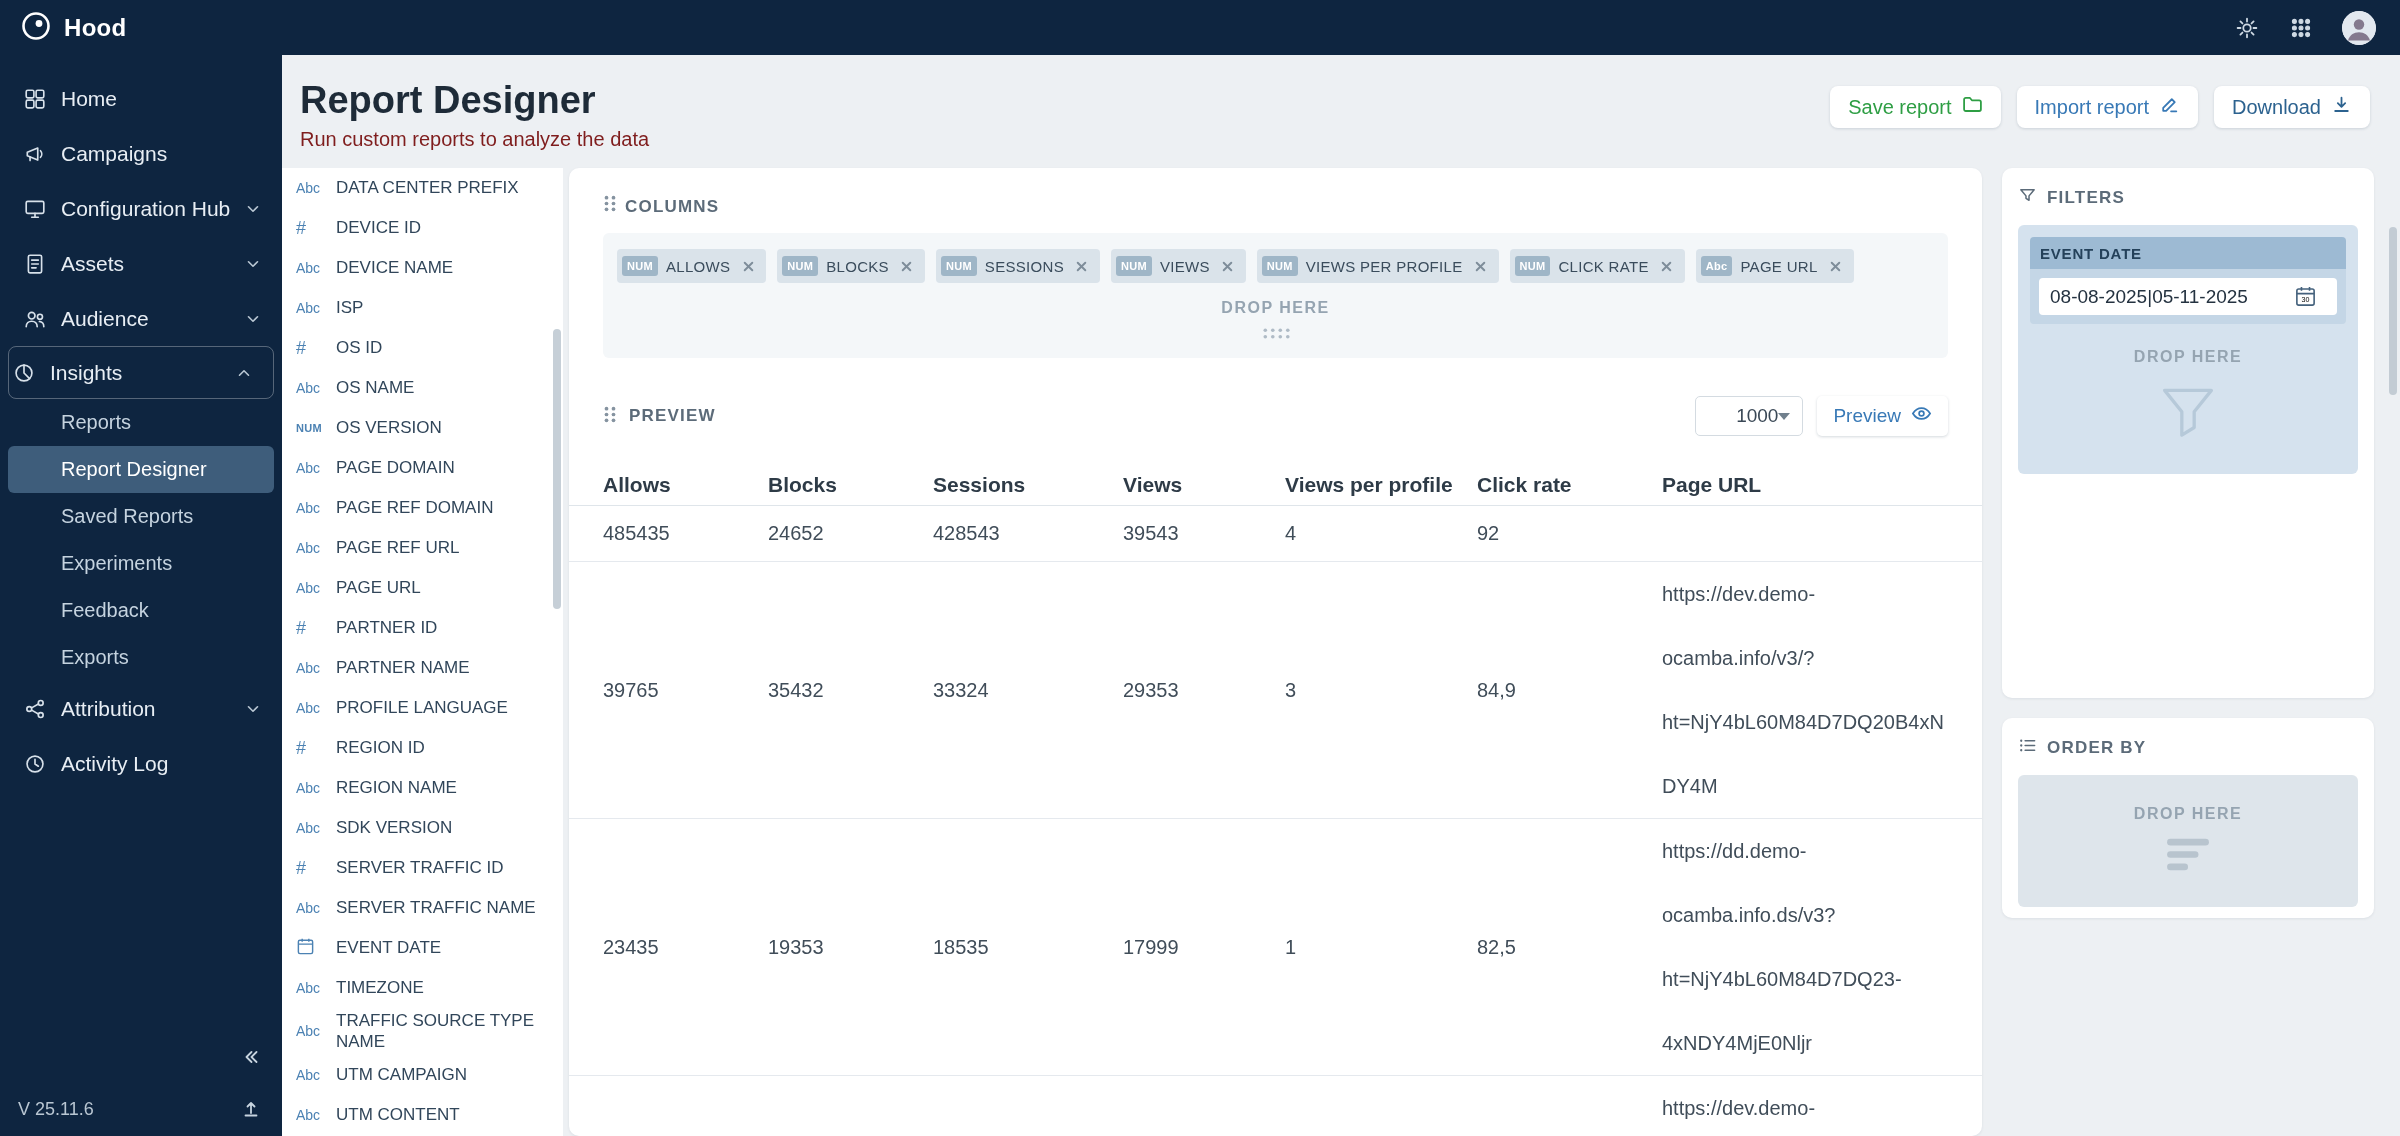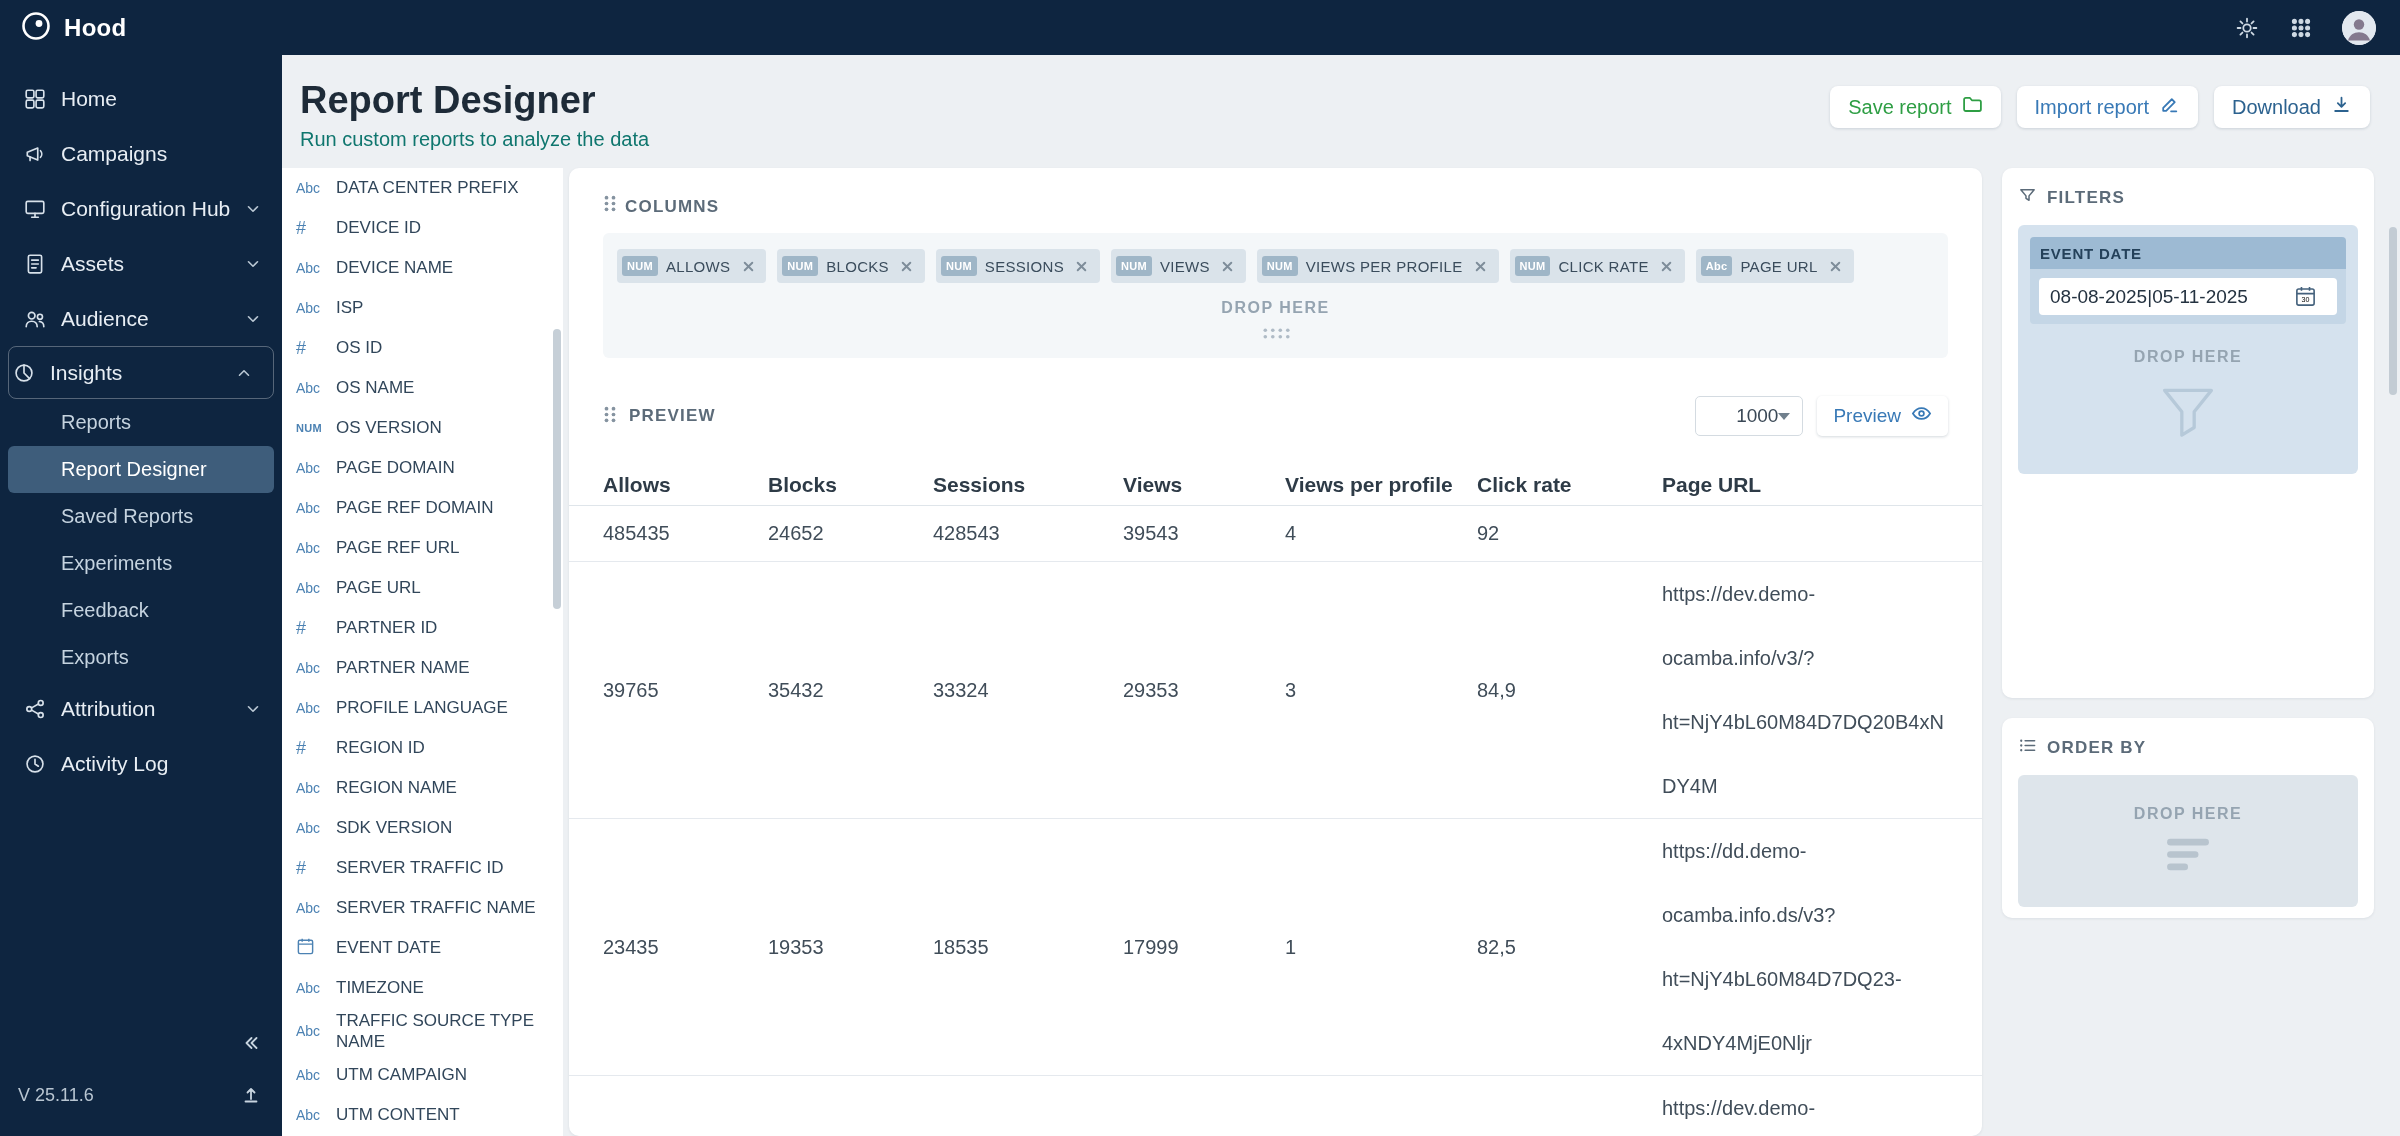--- a/index.html
+++ b/index.html
@@ -23,33 +23,33 @@
   .nav-item.boxed { margin:0 8px; padding-left:4px; border:1px solid rgba(255,255,255,.3); border-radius:8px; height:53px; }
   .nav-icon { width:22px; height:22px; flex:0 0 22px; display:flex; align-items:center; justify-content:center; }
   .nav-icon svg { stroke:#D7E1EA; fill:none; stroke-width:1.5; stroke-linecap:round; stroke-linejoin:round; }
   .nav-label { color:#E8EEF4; font-size:21px; }
   .chev { position:absolute; right:20px; width:18px; height:18px; }
   .chev svg { stroke:#B9C7D3; fill:none; stroke-width:1.8; stroke-linecap:round; stroke-linejoin:round; }
   .sub-item { height:47px; display:flex; align-items:center; margin:0 8px; padding-left:53px; border-radius:6px; cursor:pointer; }
   .sub-item .nav-label { color:#C5D3DF; font-size:20px; }
   .sub-item.active { background:#3E5D7B; }
   .sub-item.active .nav-label { color:#FFF; }
-  .sidebar-bottom { padding:0 18px 28px 18px; }
+  .sidebar-bottom { padding:0 18px 14px 18px; }
   .collapse-row { display:flex; justify-content:flex-end; margin-bottom:26px; }
   .side-btn { width:26px; height:26px; display:flex; align-items:center; justify-content:center; cursor:pointer; }
   .side-btn svg { stroke:#C7D4DF; fill:none; stroke-width:1.8; stroke-linecap:round; stroke-linejoin:round; }
   .version-row { display:flex; align-items:center; justify-content:space-between; }
   .version { color:#B9C6D2; font-size:18px; }
 
   
   .content { position:absolute; top:55px; left:282px; width:2118px; height:1081px; }
   .content-header { height:113px; display:flex; justify-content:space-between; padding:0 30px 0 18px; }
   .page-title { margin-top:24px; }
   .page-title h1 { font-size:38px; font-weight:700; color:#1E2B38; }
-  .page-subtitle { margin-top:6px; font-size:20px; color:#0f766e; }
+  .page-subtitle { margin-top:6px; font-size:20px; color:#7f1d1d; }
   .actions { display:flex; gap:16px; margin-top:31px; }
   .action-btn { height:42px; background:#FFF; border:none; border-radius:8px; padding:16px 18px;
                 display:flex; align-items:center; gap:10px; font-size:20px; font-family:inherit;
                 box-shadow:0 1px 3px rgba(16,42,67,.15); cursor:pointer; }
   .action-btn svg { fill:none; stroke-width:1.7; stroke-linecap:round; stroke-linejoin:round; }
   .btn-save { color:#2E9E44; } .btn-save svg { stroke:#2E9E44; }
   .btn-import { color:#3879B6; } .btn-import svg { stroke:#3879B6; }
   .btn-download { color:#2C628F; } .btn-download svg { stroke:#2C628F; }
 
   .content-body { display:flex; height:968px; }

